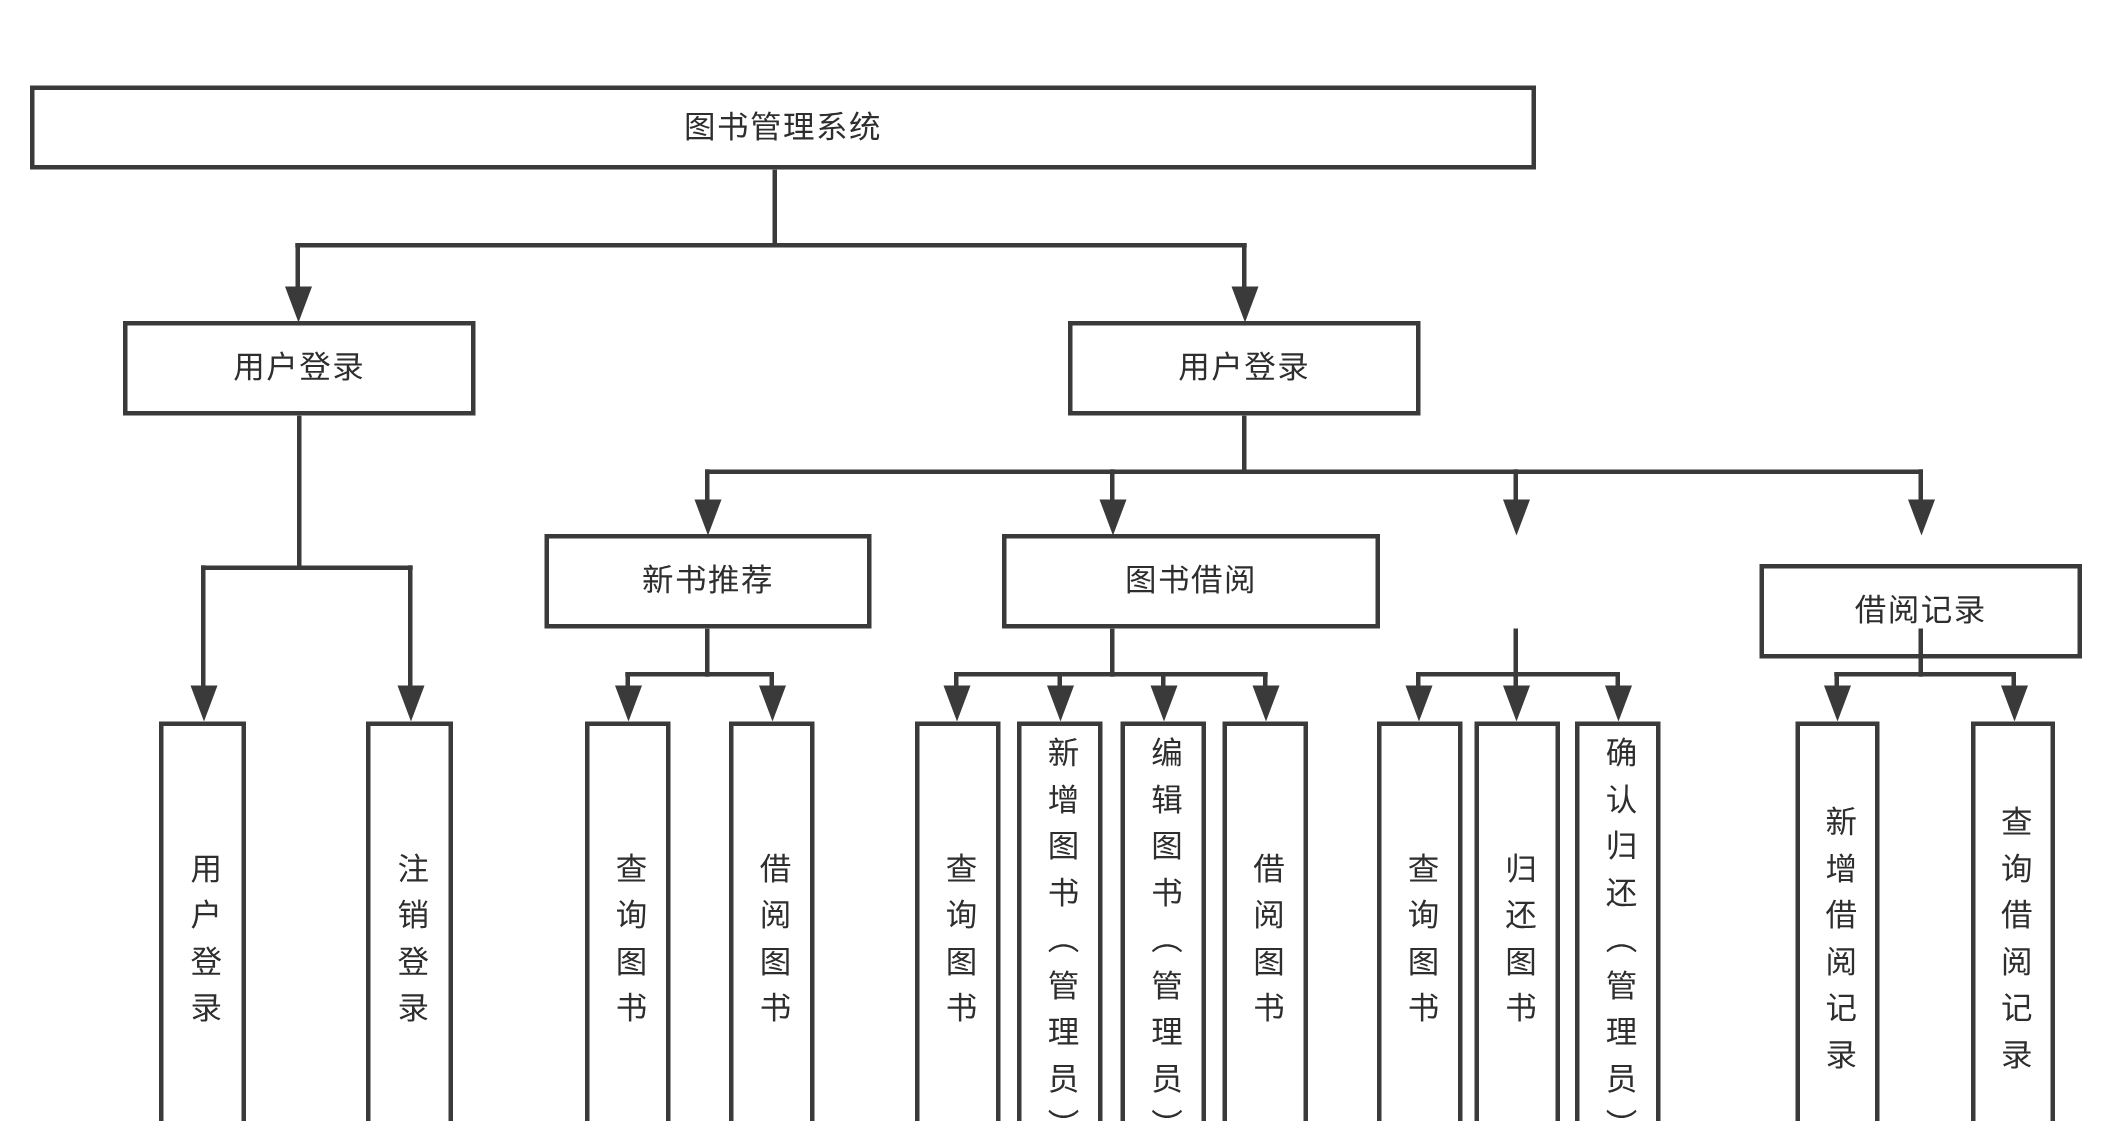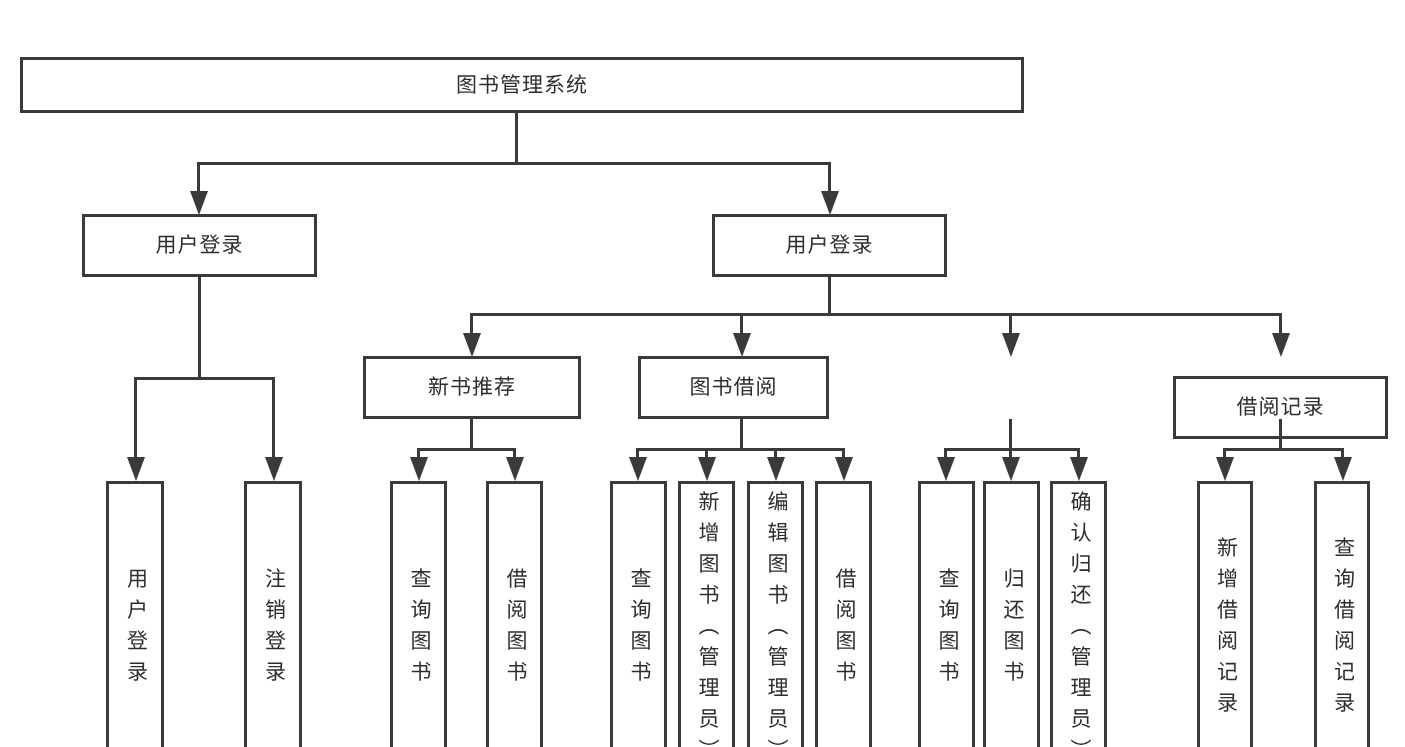--- a/index.html
+++ b/index.html
@@ -98,21 +98,21 @@
   <div class="vl" style="left:1009px;top:269px;height:23px"></div>
   <div class="vl" style="left:1279px;top:269px;height:23px"></div>
   <div class="ar" style="left:463px;top:289px"></div>
   <div class="ar" style="left:733px;top:289px"></div>
   <div class="ar" style="left:1002px;top:289px"></div>
   <div class="ar" style="left:1272px;top:289px"></div>
 
   <div class="box" style="left:363px;top:312px;width:218px;height:63px">
     <span class="lbl">新书推荐</span>
   </div>
-  <div class="box" style="left:638px;top:312px;width:191px;height:63px">
+  <div class="box" style="left:668px;top:312px;width:252px;height:63px">
     <span class="lbl">图书借阅</span>
   </div>
   <div class="box" style="left:1173px;top:332px;width:215px;height:63px">
     <span class="lbl">借阅记录</span>
   </div>
 
   <div class="vl" style="left:470px;top:375px;height:32px"></div>
   <div class="hl" style="left:417px;top:404px;width:99px"></div>
   <div class="vl" style="left:417px;top:404px;height:12px"></div>
   <div class="vl" style="left:513px;top:404px;height:12px"></div>

